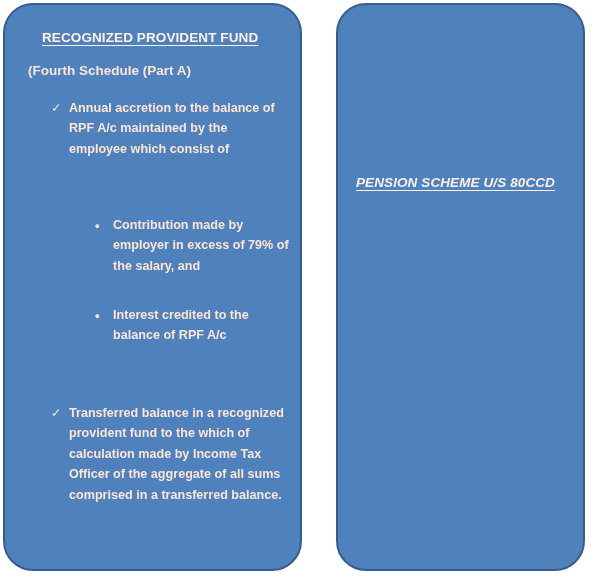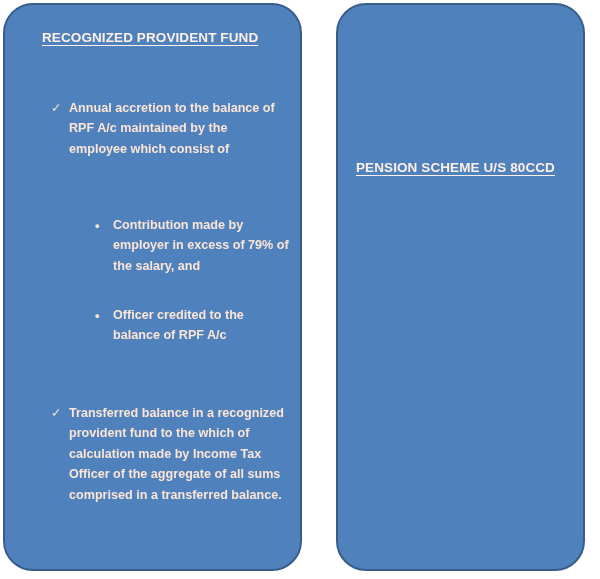--- a/index.html
+++ b/index.html
@@ -72,21 +72,22 @@
   .left .panel-subtitle {
     position: absolute;
     left: 23px;
     top: 57px;
   }
 
   
   .right .panel-title {
     position: absolute;
     left: 18px;
-    top: 154px;
+    top: 169px;
+    font-style: italic;
   }
 
   
   .bullet {
     position: absolute;
     display: flex;
     align-items: flex-start;
     color: #fbe5d6;
     font-size: 12.6px;
     font-weight: bold;
@@ -119,34 +120,35 @@
 </style>
 </head>
 <body>
 
 <div class="canvas">
 
   <div class="panel left">
 
     <div class="panel-title">RECOGNIZED PROVIDENT FUND</div>
 
+    <div class="panel-subtitle">(Fourth Schedule (Part A)</div>
 
     <div class="bullet b-l1">
       <span class="marker check">✓</span>
       <span class="text">Annual accretion to the balance of RPF A/c maintained by the employee which consist of</span>
     </div>
 
     <div class="bullet b-l2">
       <span class="marker dot">•</span>
       <span class="text">Contribution made by employer in excess of 79% of the salary, and</span>
     </div>
 
     <div class="bullet b-l3">
       <span class="marker dot">•</span>
-      <span class="text">Officer credited to the balance of RPF A/c</span>
+      <span class="text">Interest credited to the balance of RPF A/c</span>
     </div>
 
     <div class="bullet b-l4">
       <span class="marker check">✓</span>
       <span class="text">Transferred balance in a recognized provident fund to the which of calculation made by Income Tax Officer of the aggregate of all sums comprised in a transferred balance.</span>
     </div>
 
   </div>
 
   <div class="panel right">

